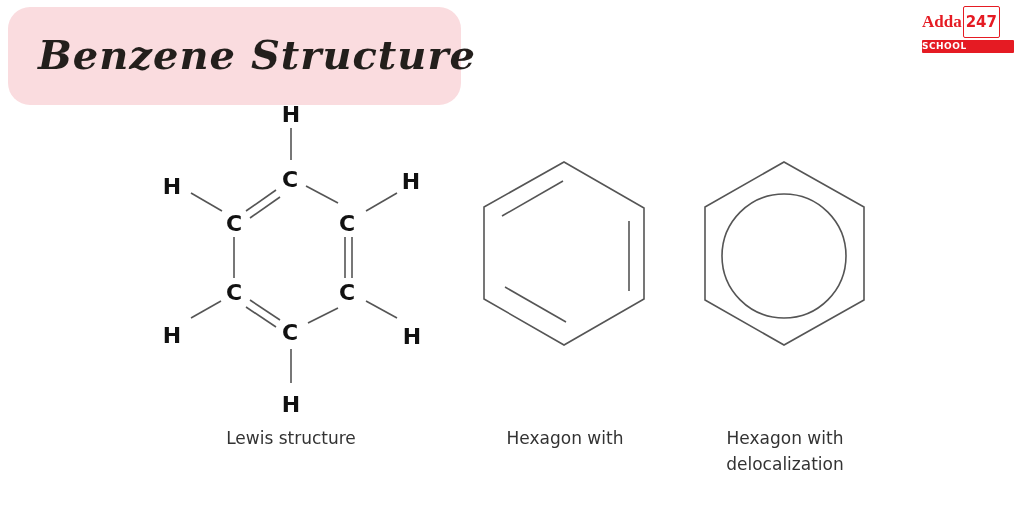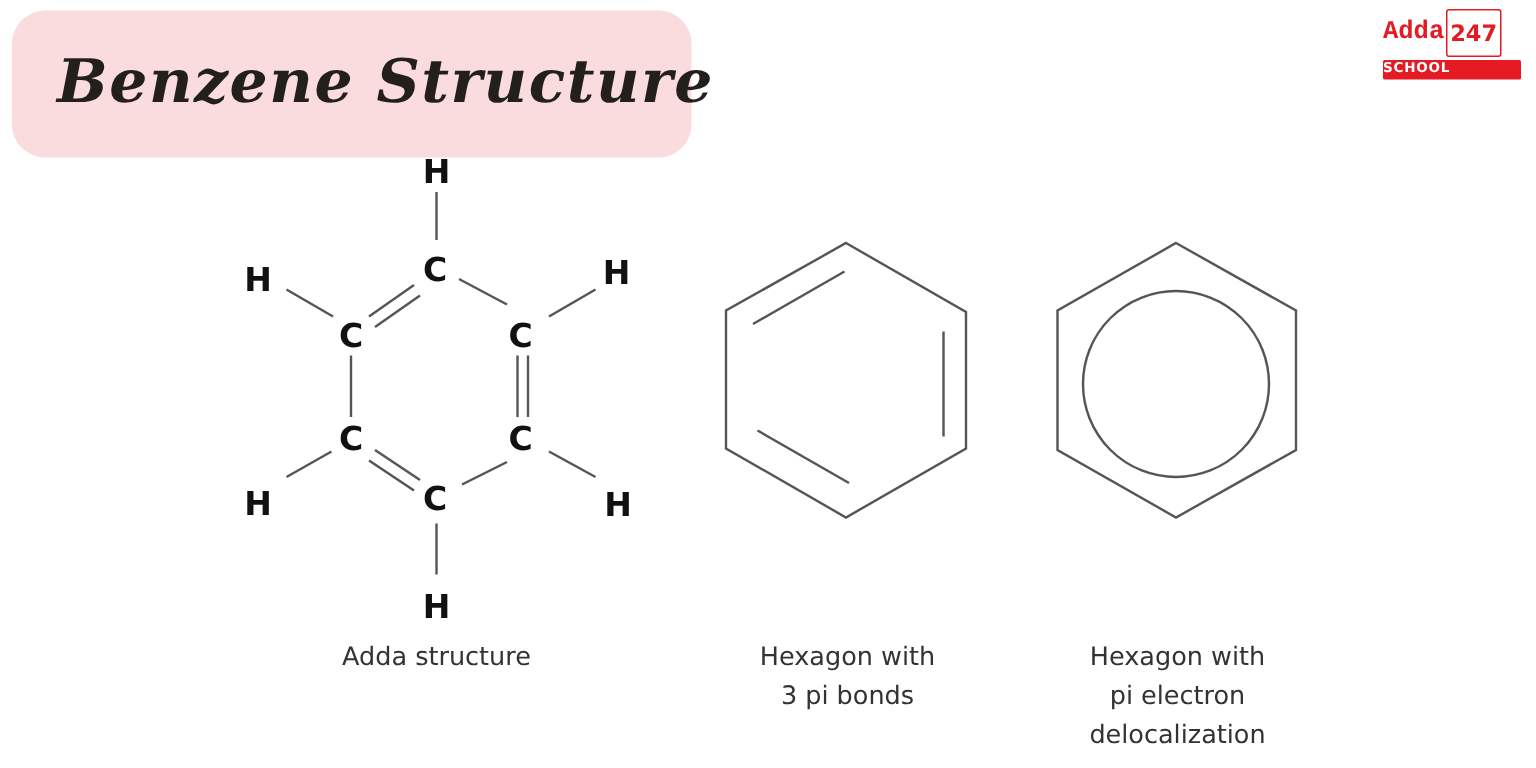--- a/index.html
+++ b/index.html
@@ -1,21 +1,21 @@
 <!DOCTYPE html>
 <html><head>
   <meta charset="utf-8">
   <style>
     html, body { margin: 0; padding: 0; }
     body { width: 1024px; height: 512px; background: #ffffff; position: relative; overflow: hidden; font-family: "Liberation Sans", sans-serif; }
     .title-banner { position: absolute; left: 8px; top: 7px; width: 453px; height: 98px; background: #fadcdf; border-radius: 22px; }
     .title-text { position: absolute; left: 30px; top: 24px; font-family: "DejaVu Serif", serif; font-style: italic; font-weight: bold; font-size: 40px; color: #231f1c; letter-spacing: 1px; white-space: nowrap; }
     .logo { position: absolute; left: 922px; top: 6px; width: 92px; }
     .logo-top { display: flex; align-items: center; }
-    .logo-adda { font-family: Liberation Mono, monospace; font-weight: bold; font-size: 17px; color: #e51b23; line-height: 20px; }
+    .logo-adda { font-family: Liberation Serif, serif; font-weight: bold; font-size: 17px; color: #e51b23; line-height: 20px; }
     .logo-num { font-family: "DejaVu Sans", sans-serif; font-weight: bold; font-size: 15px; color: #e51b23; border: 1.5px solid #e51b23; border-radius: 2px; padding: 7px 2px; line-height: 16px; margin-left: 1px; }
     .logo-school { margin-top: 2px; background: #e51b23; color: #ffffff; font-family: "DejaVu Sans", sans-serif; font-weight: bold; font-size: 9px; text-align: left; height: 13px; line-height: 13px; border-radius: 1px; letter-spacing: 0.5px; }
     svg.diagram { position: absolute; left: 0; top: 0; }
     .atom { font-family: "DejaVu Sans", sans-serif; font-weight: bold; font-size: 22px; fill: #111111; }
     .caption { position: absolute; font-family: "DejaVu Sans", sans-serif; font-size: 17px; color: #333333; text-align: center; line-height: 26px; white-space: nowrap; }
   </style>
 </head>
 <body>
 
 <div class="title-banner">
@@ -73,25 +73,23 @@
     <line x1="505" y1="287" x2="566" y2="322"></line>
   </g>
 
   <g stroke="#555555" stroke-width="1.6" fill="none">
     <polygon points="784,162 864,207 864,300 784,345 705,300 705,207"></polygon>
     <circle cx="784" cy="256" r="62"></circle>
   </g>
 </svg>
 
 <div class="caption" style="left: 210px; top: 425px; width: 162px;">
-  <div>Adda structure</div>
+  <div>Lewis structure</div>
 </div>
 
 <div class="caption" style="left: 485px; top: 425px; width: 160px;">
   <div>Hexagon with</div>
-  <div>3 pi bonds</div>
 </div>
 
 <div class="caption" style="left: 700px; top: 425px; width: 170px;">
   <div>Hexagon with</div>
-  <div>pi electron</div>
   <div>delocalization</div>
 </div>
 
 </body></html>

